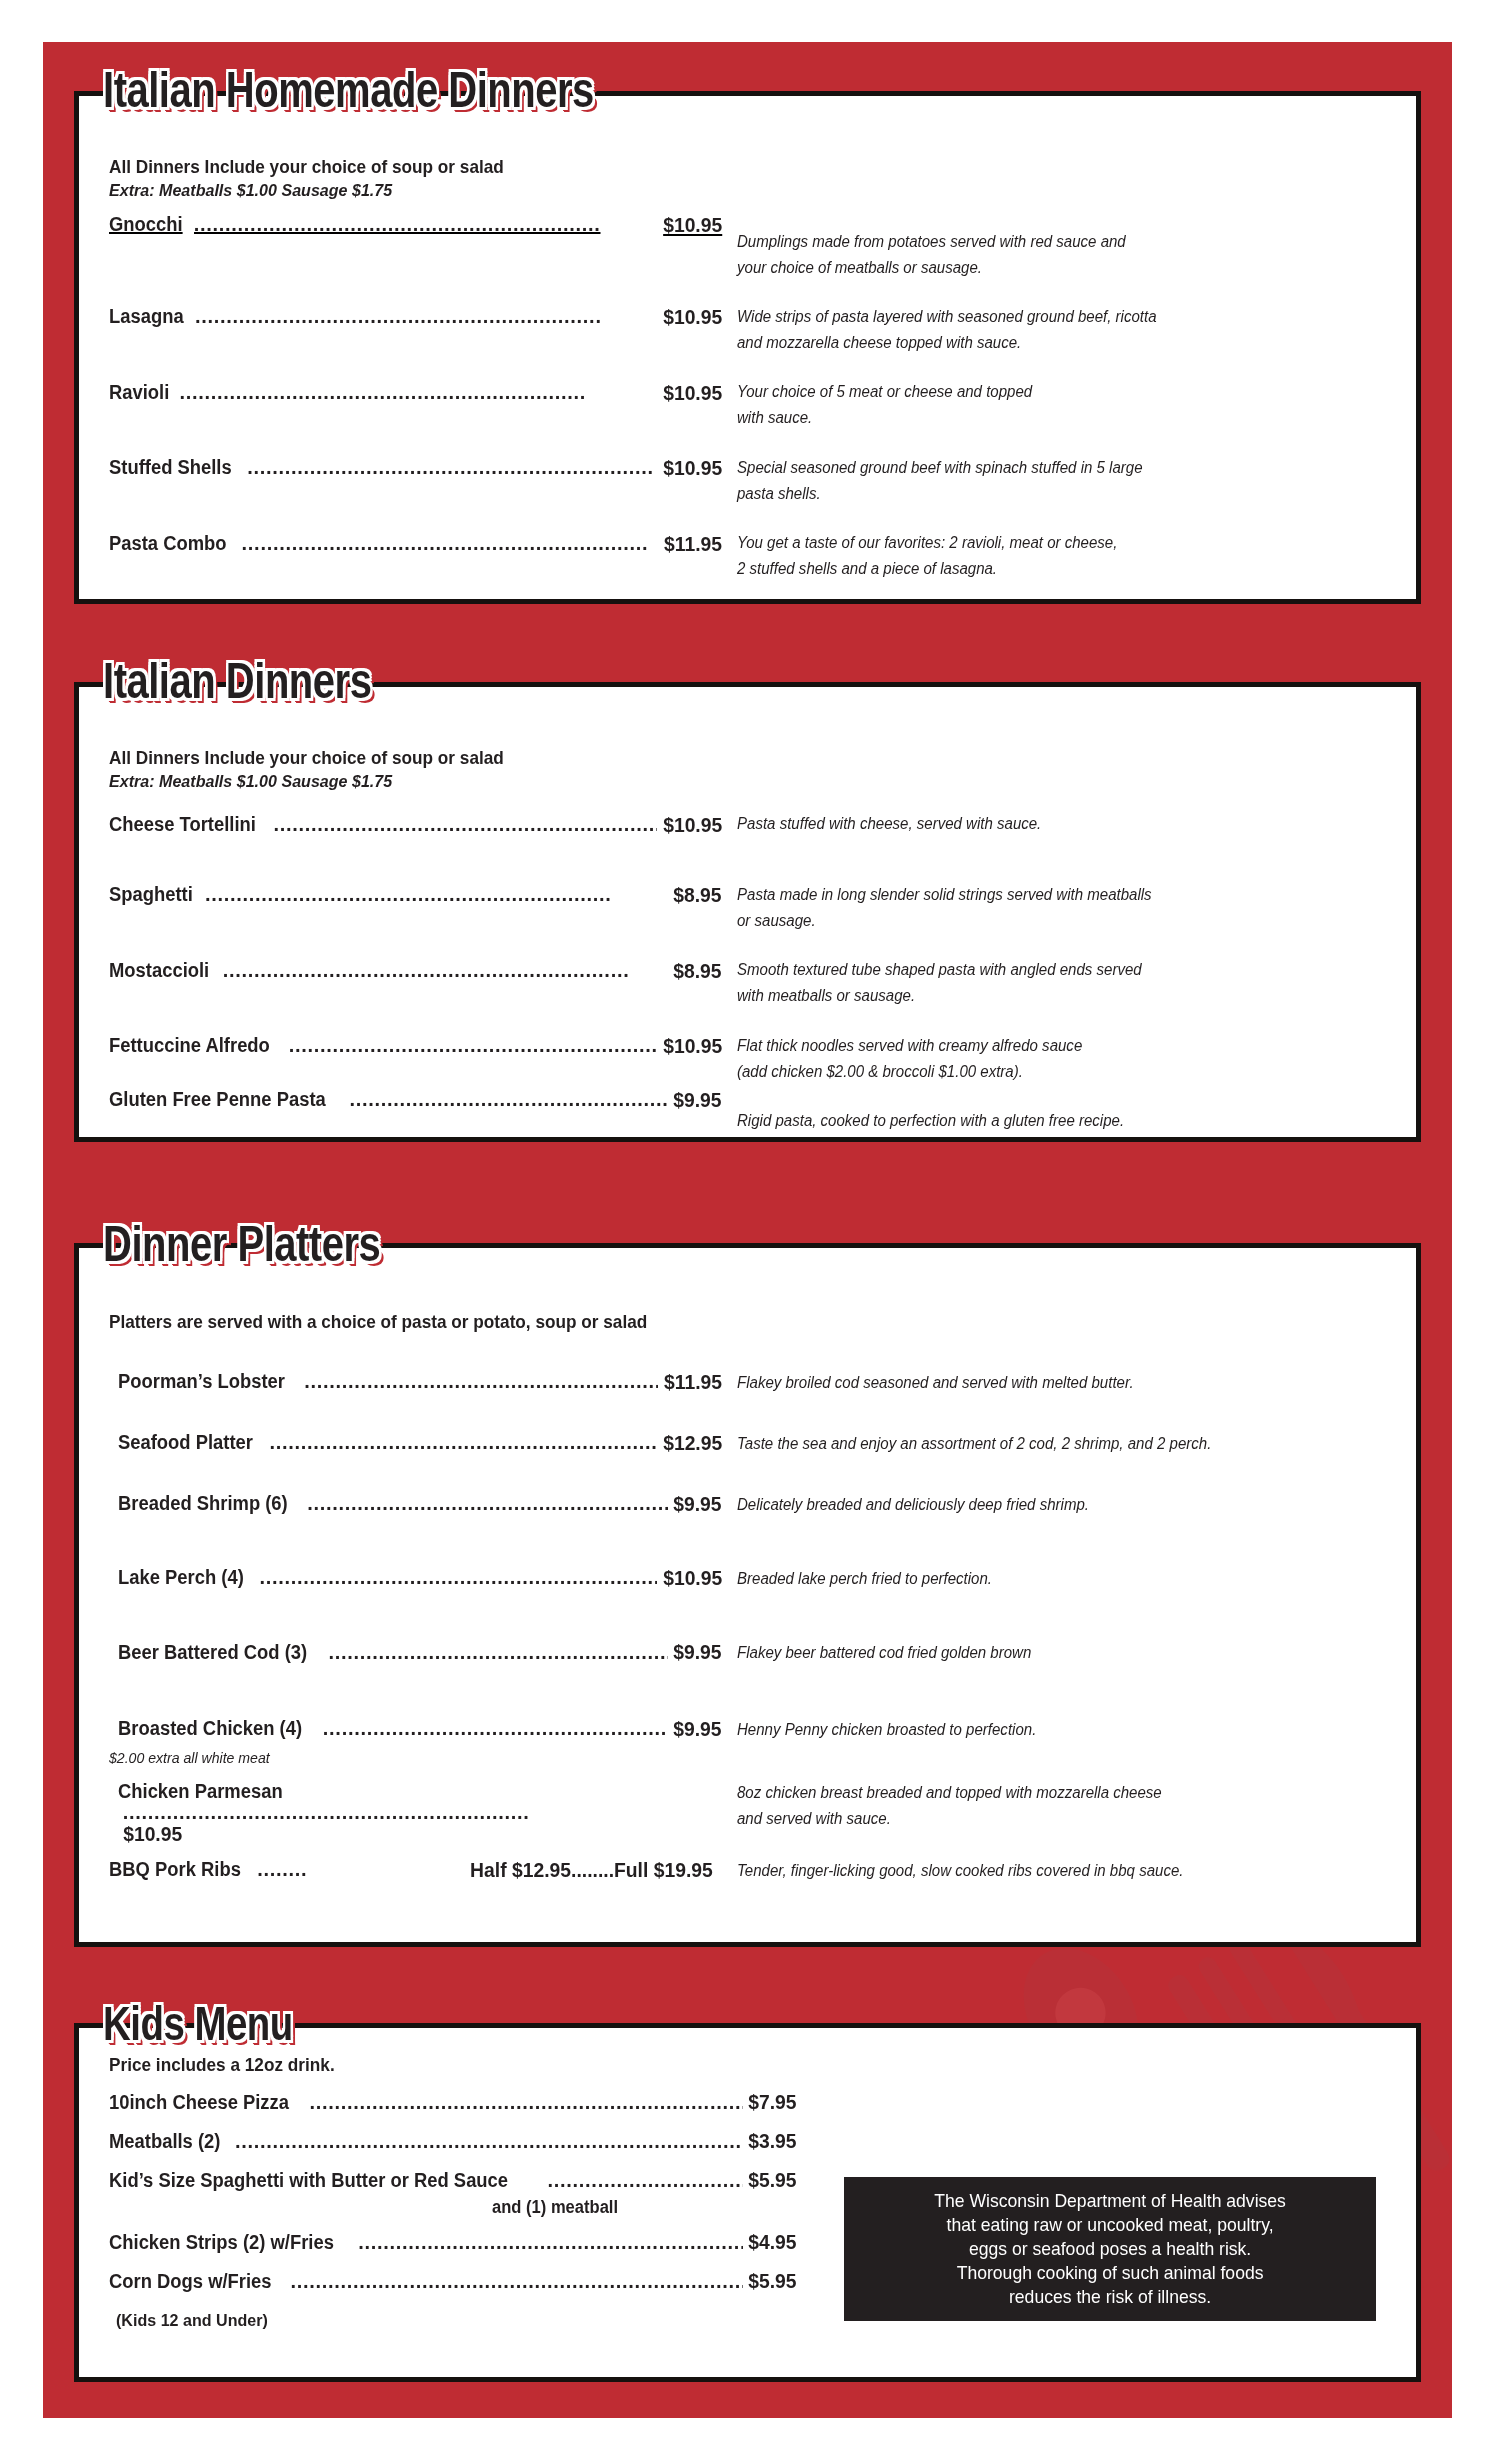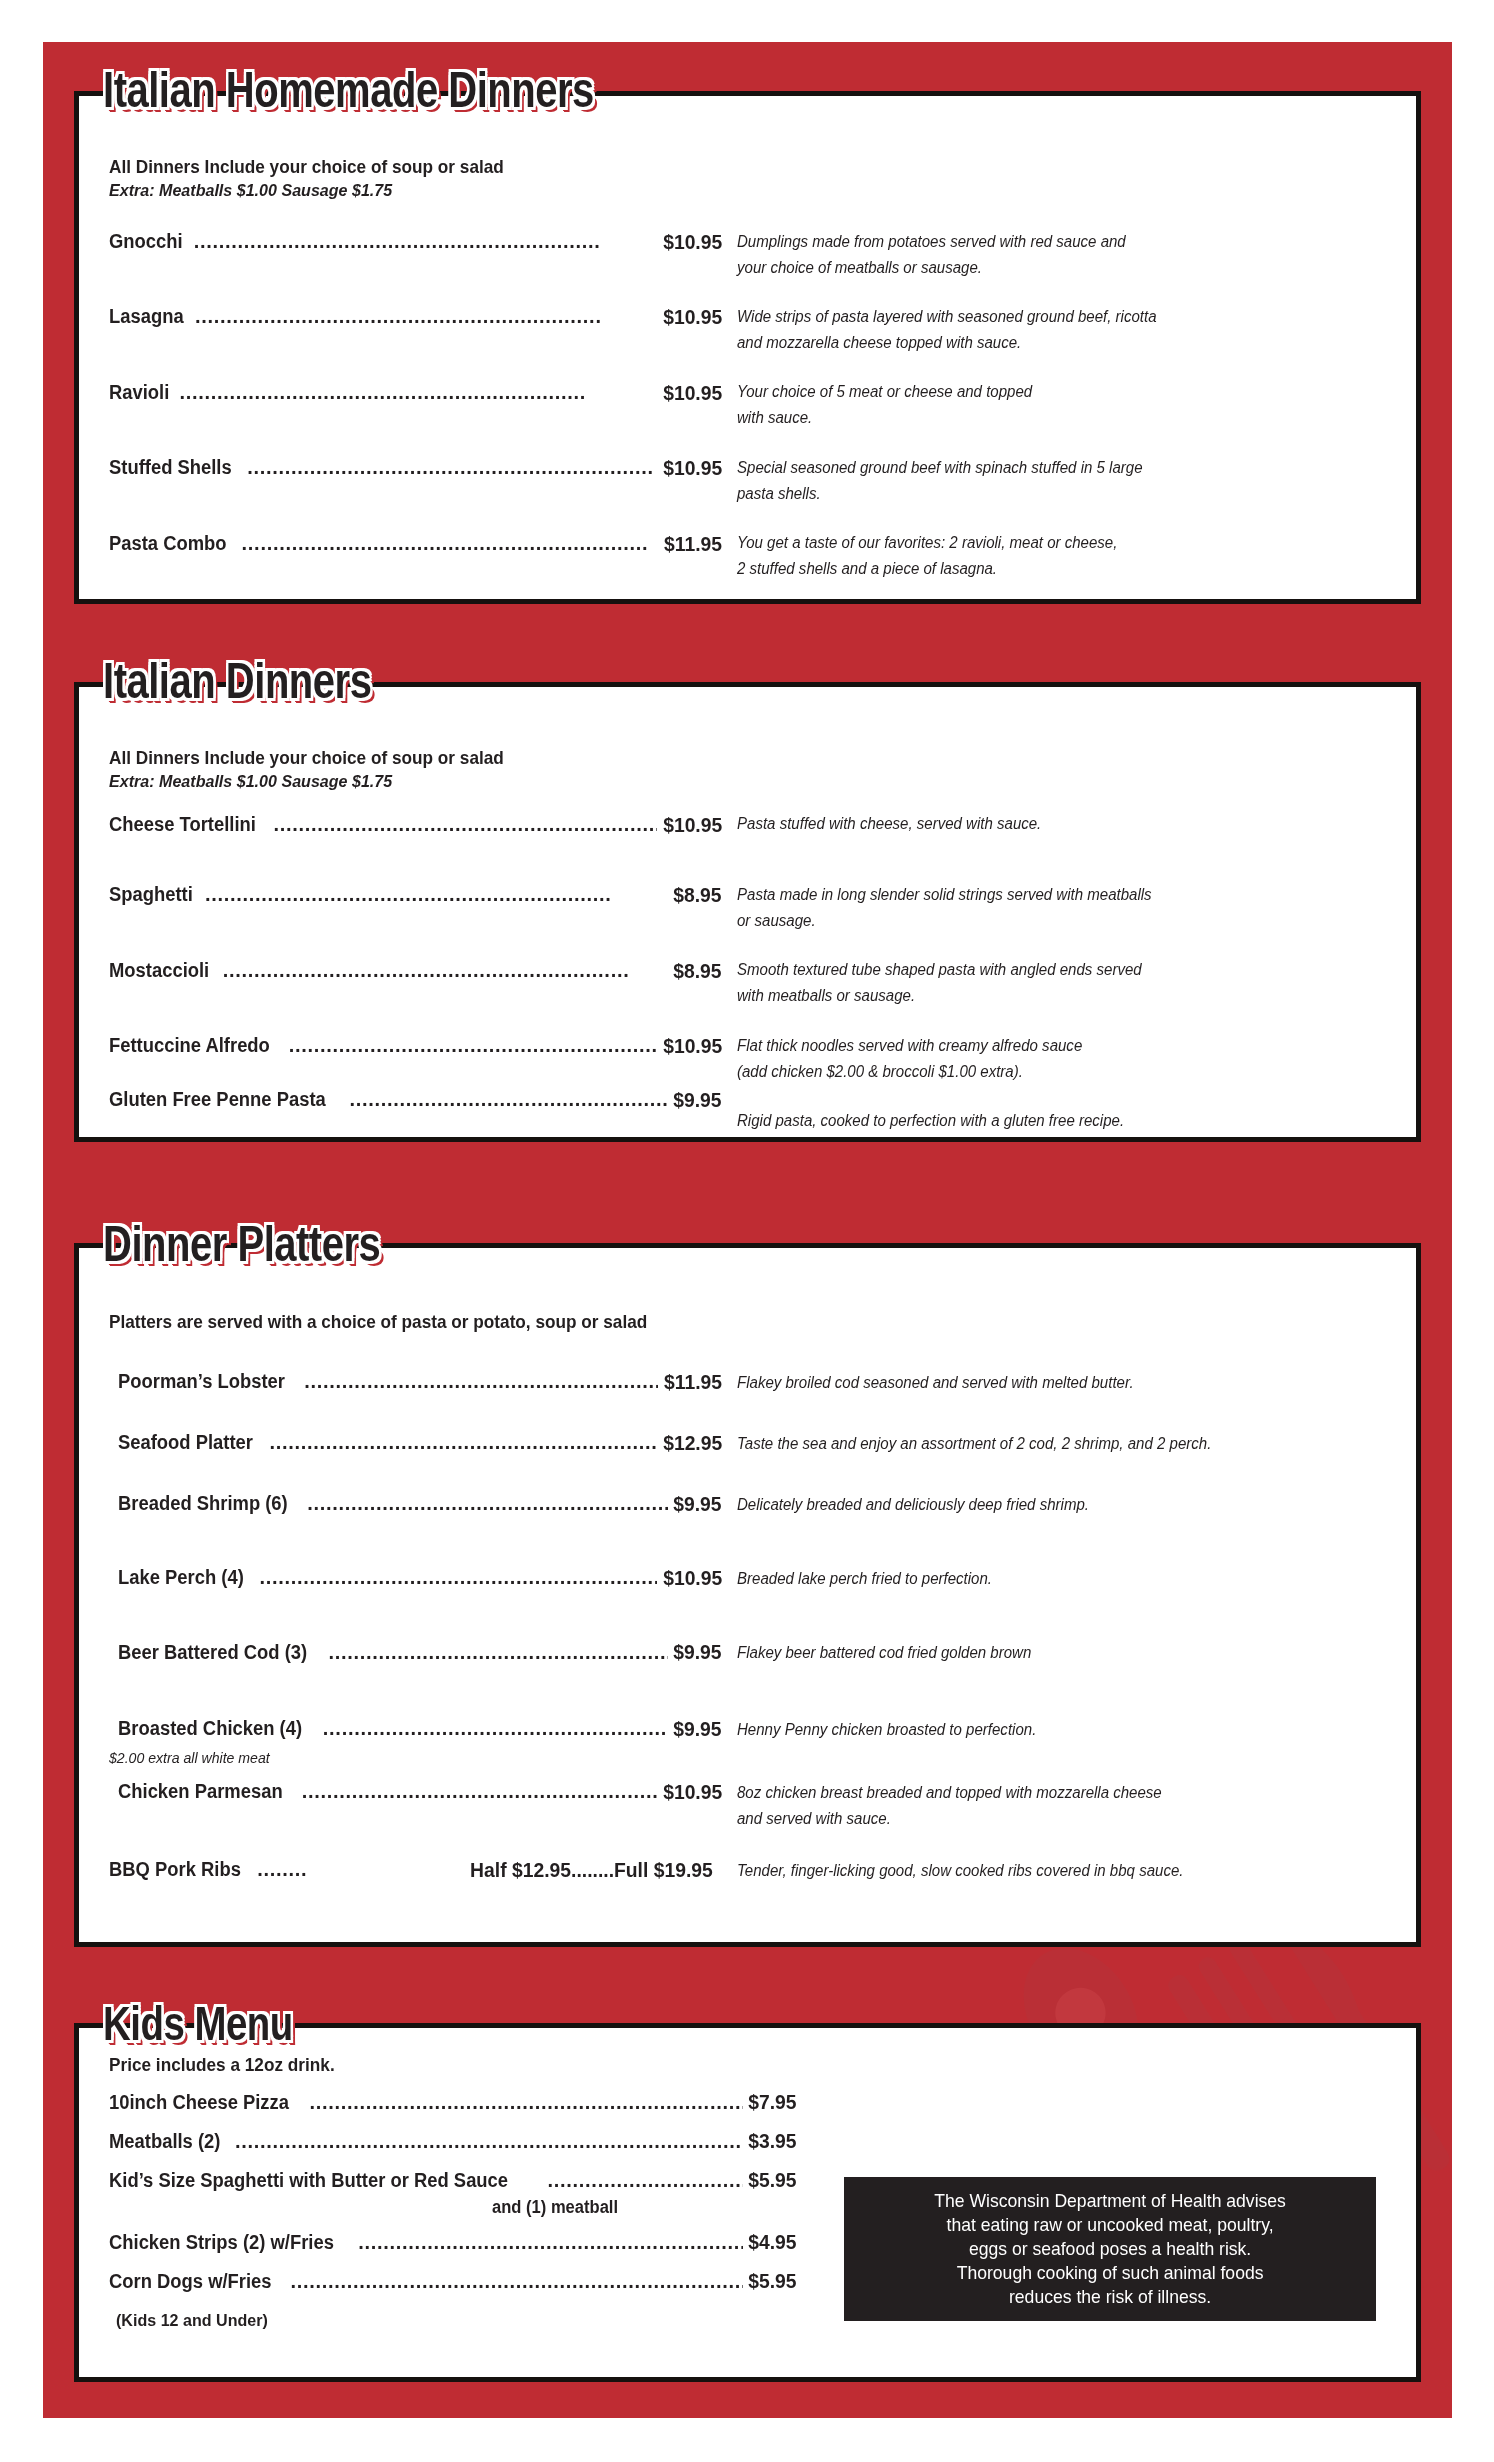--- a/index.html
+++ b/index.html
@@ -88,21 +88,21 @@
       <rect x="680" y="160" width="40" height="500" rx="18"></rect>
       <path d="M680 160 q70 90 40 200 l-40 0 z"></path>
     </g>
   </svg>
 
   <div class="section" style="left:74px;top:91px;width:1347px;height:513px;">
     <div class="inner">
       <div class="sub-bold" style="position:absolute;left:30px;top:60px;">All Dinners Include your choice of soup or salad</div>
       <div class="sub-ital" style="position:absolute;left:30px;top:84px;">Extra: Meatballs $1.00  Sausage $1.75</div>
 
-      <div class="row" style="top:135px;left:30px;width:613px;">
+      <div class="row" style="top:118px;left:30px;width:613px;text-decoration:underline;">
         <span class="namecell">
             <span class="iname">Gnocchi</span>
           </span>
         <span class="leader">.................................................................</span>
         <span class="price">$10.95</span>
       </div>
       <div class="desc" style="left:658px;top:133px;width:646px;">Dumplings made from potatoes served with red sauce and
 your choice of meatballs or sausage.</div>
 
       <div class="row" style="top:210px;left:30px;width:613px;">
@@ -256,21 +256,21 @@
       <div class="row" style="top:470px;left:39px;width:604px;">
         <span class="namecell">
             <span class="iname">Broasted Chicken (4)</span>
           </span>
         <span class="leader">.................................................................</span>
         <span class="price">$9.95</span>
       </div>
       <div class="desc" style="left:658px;top:469px;width:670px;">Henny Penny chicken broasted to perfection.</div>
       <div class="note" style="left:30px;top:501px;">$2.00 extra all white meat</div>
 
-      <div class="row" style="top:533px;left:39px;width:604px;">
+      <div class="row" style="top:533px;left:39px;width:604px;flex-direction:column;">
         <span class="namecell">
             <span class="iname">Chicken Parmesan</span>
           </span>
         <span class="leader">.................................................................</span>
         <span class="price">$10.95</span>
       </div>
       <div class="desc" style="left:658px;top:532px;width:676px;">8oz chicken breast breaded and topped with mozzarella cheese
 and served with sauce.</div>
 
       <div class="row" style="top:611px;left:30px;width:604px;">

